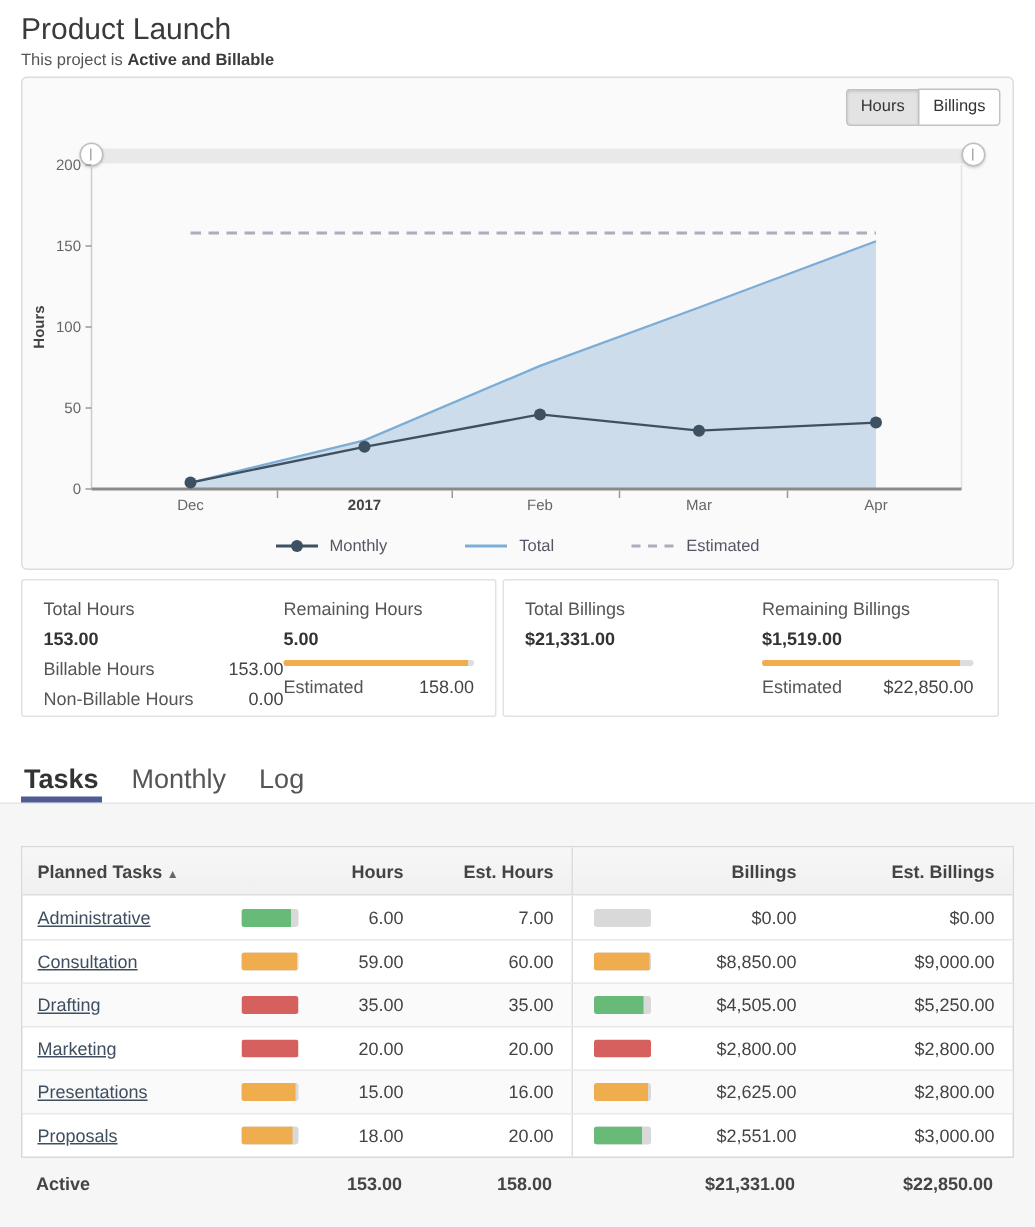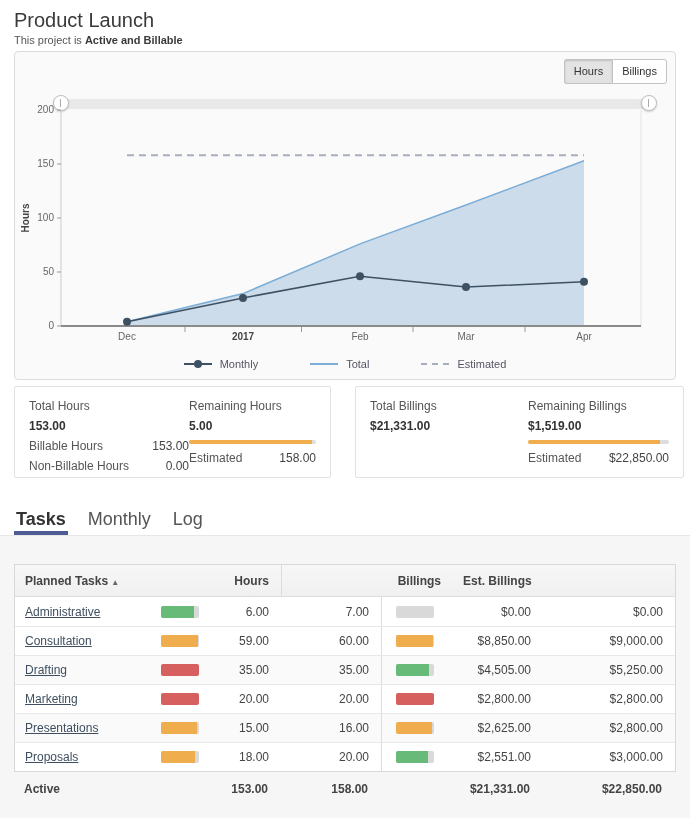--- a/index.html
+++ b/index.html
@@ -28,21 +28,21 @@
   .handle.right { right:-8px; }
   .handle::after { content:""; position:absolute; left:6px; top:3px; width:1px; height:8px; background:#aaa; }
   svg.chart { position:absolute; top:50px; left:0; }
   .legend { position:absolute; bottom:9px; width:100%; display:flex; justify-content:center; gap:52px; font-size:11px; color:#556; align-items:center; }
   .legend .item { display:flex; align-items:center; gap:8px; }
   .lm { width:28px; height:0; border-top:2px solid #3d5163; position:relative; }
   .lm::after { content:""; position:absolute; left:10px; top:-5px; width:8px; height:8px; border-radius:50%; background:#3d5163; }
   .lt { width:28px; height:0; border-top:2px solid #7badd6; }
   .le { width:28px; height:0; border-top:2px dashed #a8aebc; }
   
-  .summary-row { display:flex; gap:24px; margin:6px 14px 0; }
+  .summary-row { display:flex; gap:4px; margin:6px 14px 0; }
   .sbox { background:#fff; border:1px solid #e2e2e2; border-radius:2px; padding:12px 14px; height:92px; display:flex; }
   .sbox-hours { width:317px; }
   .sbox-billings { width:331px; }
   .sbox .col { display:flex; flex-direction:column; gap:6px; }
   .sbox-hours .col1 { width:160px; }
   .sbox-hours .col2 { width:127px; }
   .sbox-billings .col1 { width:158px; }
   .sbox-billings .col2 { width:141px; }
   .slabel { color:#555; }
   .sval { font-weight:bold; color:#333; }
@@ -199,20 +199,21 @@
 </div>
 
 <div class="gray-section">
   <div class="card">
     <div class="grid7 thead">
       <div class="th">
         <span>Planned Tasks</span><span class="sort-arrow">▲</span>
       </div>
       <div class="th"></div>
       <div class="th num">Hours</div>
+      <div class="th num">Est. Hours</div>
       <div class="th bdiv"></div>
       <div class="th num">Billings</div>
       <div class="th num">Est. Billings</div>
     </div>
     <div>
         <div class="grid7 trow">
           <div class="td task"><a>Administrative</a></div>
           <div class="td barcell">
             <div class="track">
               <div class="tfill" style="width: 85.7%; background: rgb(104, 186, 121);"></div>

